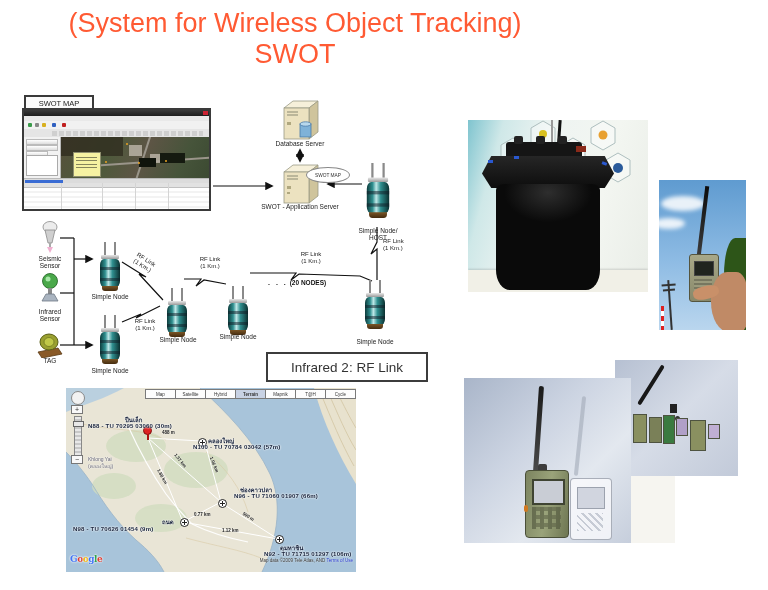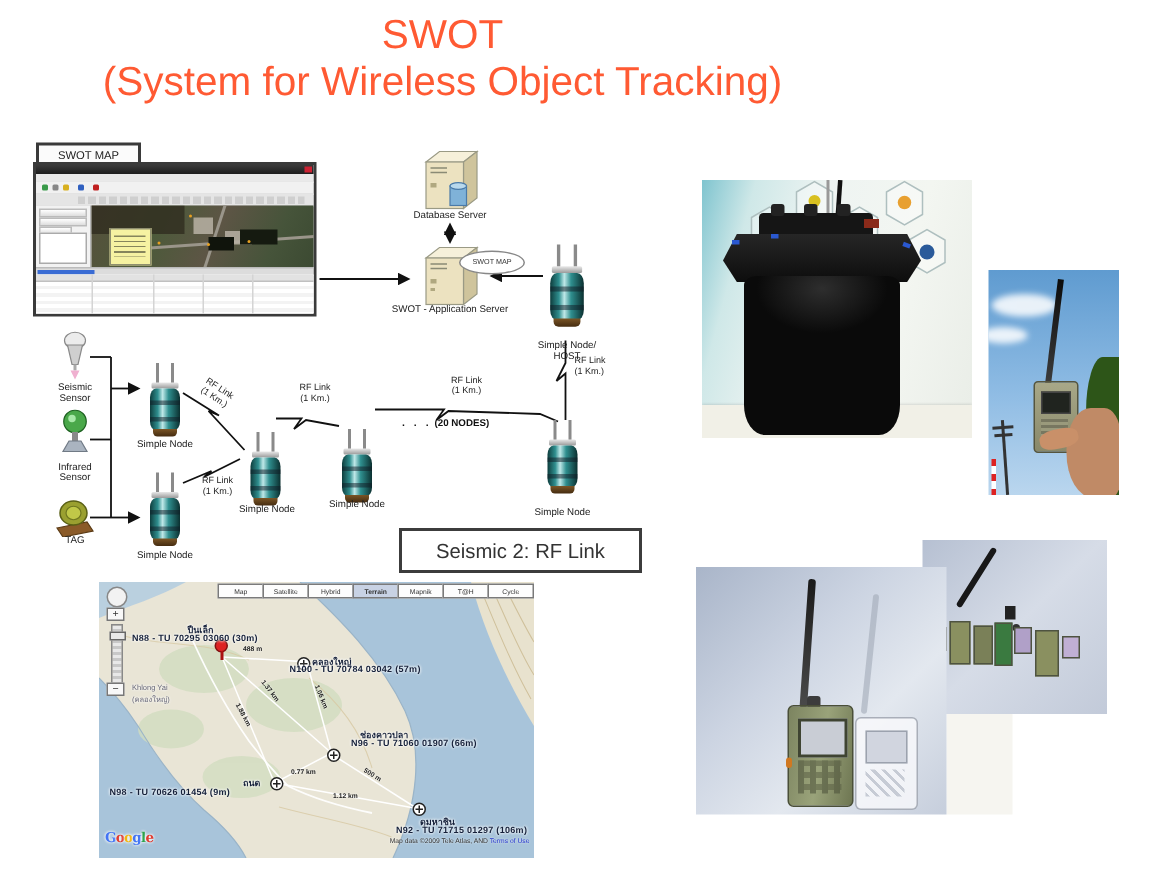--- a/index.html
+++ b/index.html
@@ -155,22 +155,22 @@
   .r2bit1{position:absolute;left:55px;top:44px;width:7px;height:9px;background:#222;}
   .r2bit2{position:absolute;left:60px;top:56px;width:5px;height:5px;background:#333;border-radius:50%;}
   .part{position:absolute;border:1px solid #4e5340;}
 </style>
 </head>
 <body>
 
 <div id="slide">
 
   <div class="abs" id="title">
+    <div>(System for Wireless Object Tracking)</div>
     <div>SWOT</div>
-    <div>(System for Wireless Object Tracking)</div>
   </div>
 
   <svg class="abs" width="768" height="590" style="left:0;top:0;pointer-events:none">
     <defs>
       <marker id="ah" viewBox="0 0 10 10" refX="8" refY="5" markerWidth="7" markerHeight="7" orient="auto-start-reverse">
         <path d="M0,0L10,5L0,10z" fill="#111"></path>
       </marker>
     </defs>
     <g stroke="#111" stroke-width="1.2" fill="none">
       <line x1="213" y1="186" x2="272" y2="186" marker-end="url(#ah)"></line>
@@ -371,21 +371,21 @@
     <div>RF Link</div>
     <div>(1 Km.)</div>
   </div>
 
   <div class="abs" style="left:268px;top:279px;width:100px;font-size:7px;font-weight:700;color:#111">
     <span style="letter-spacing:2px">. . .</span>
     <span style="font-size:6.5px">(20 NODES)</span>
   </div>
 
   <div class="abs" id="scenario">
-    <span>Seismic 2: RF Link</span>
+    <span>Infrared 2: RF Link</span>
   </div>
 
   <div class="abs" id="photo1">
     <svg width="180" height="110" style="position:absolute;left:0;top:0">
       <g fill="rgba(255,255,255,.35)" stroke="#aebfbf" stroke-width="1">
         <polygon points="33,25 45,18 57,25 57,40 45,47 33,40"></polygon>
         <polygon points="63,8 75,1 87,8 87,23 75,30 63,23"></polygon>
         <polygon points="93,25 105,18 117,25 117,40 105,47 93,40"></polygon>
         <polygon points="123,8 135,1 147,8 147,23 135,30 123,23"></polygon>
         <polygon points="138,40 150,33 162,40 162,55 150,62 138,55"></polygon>

